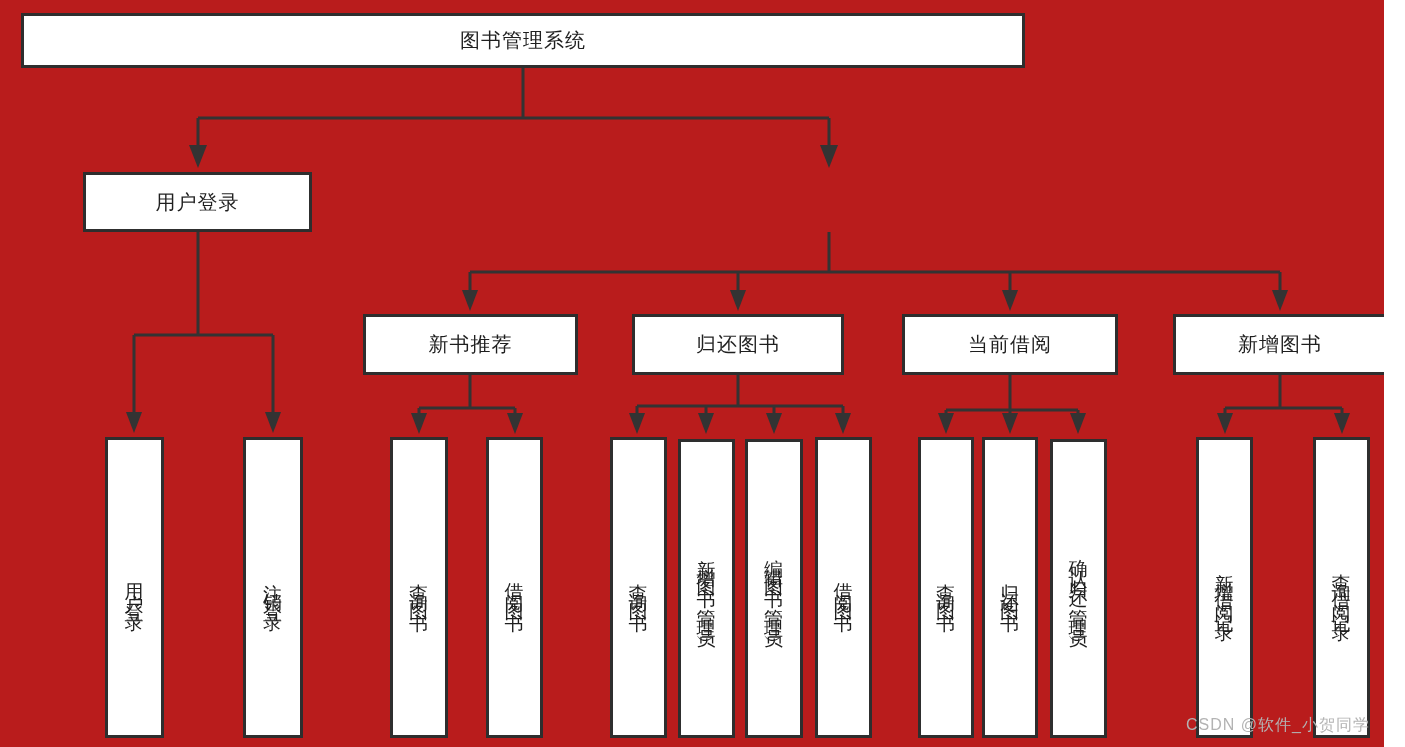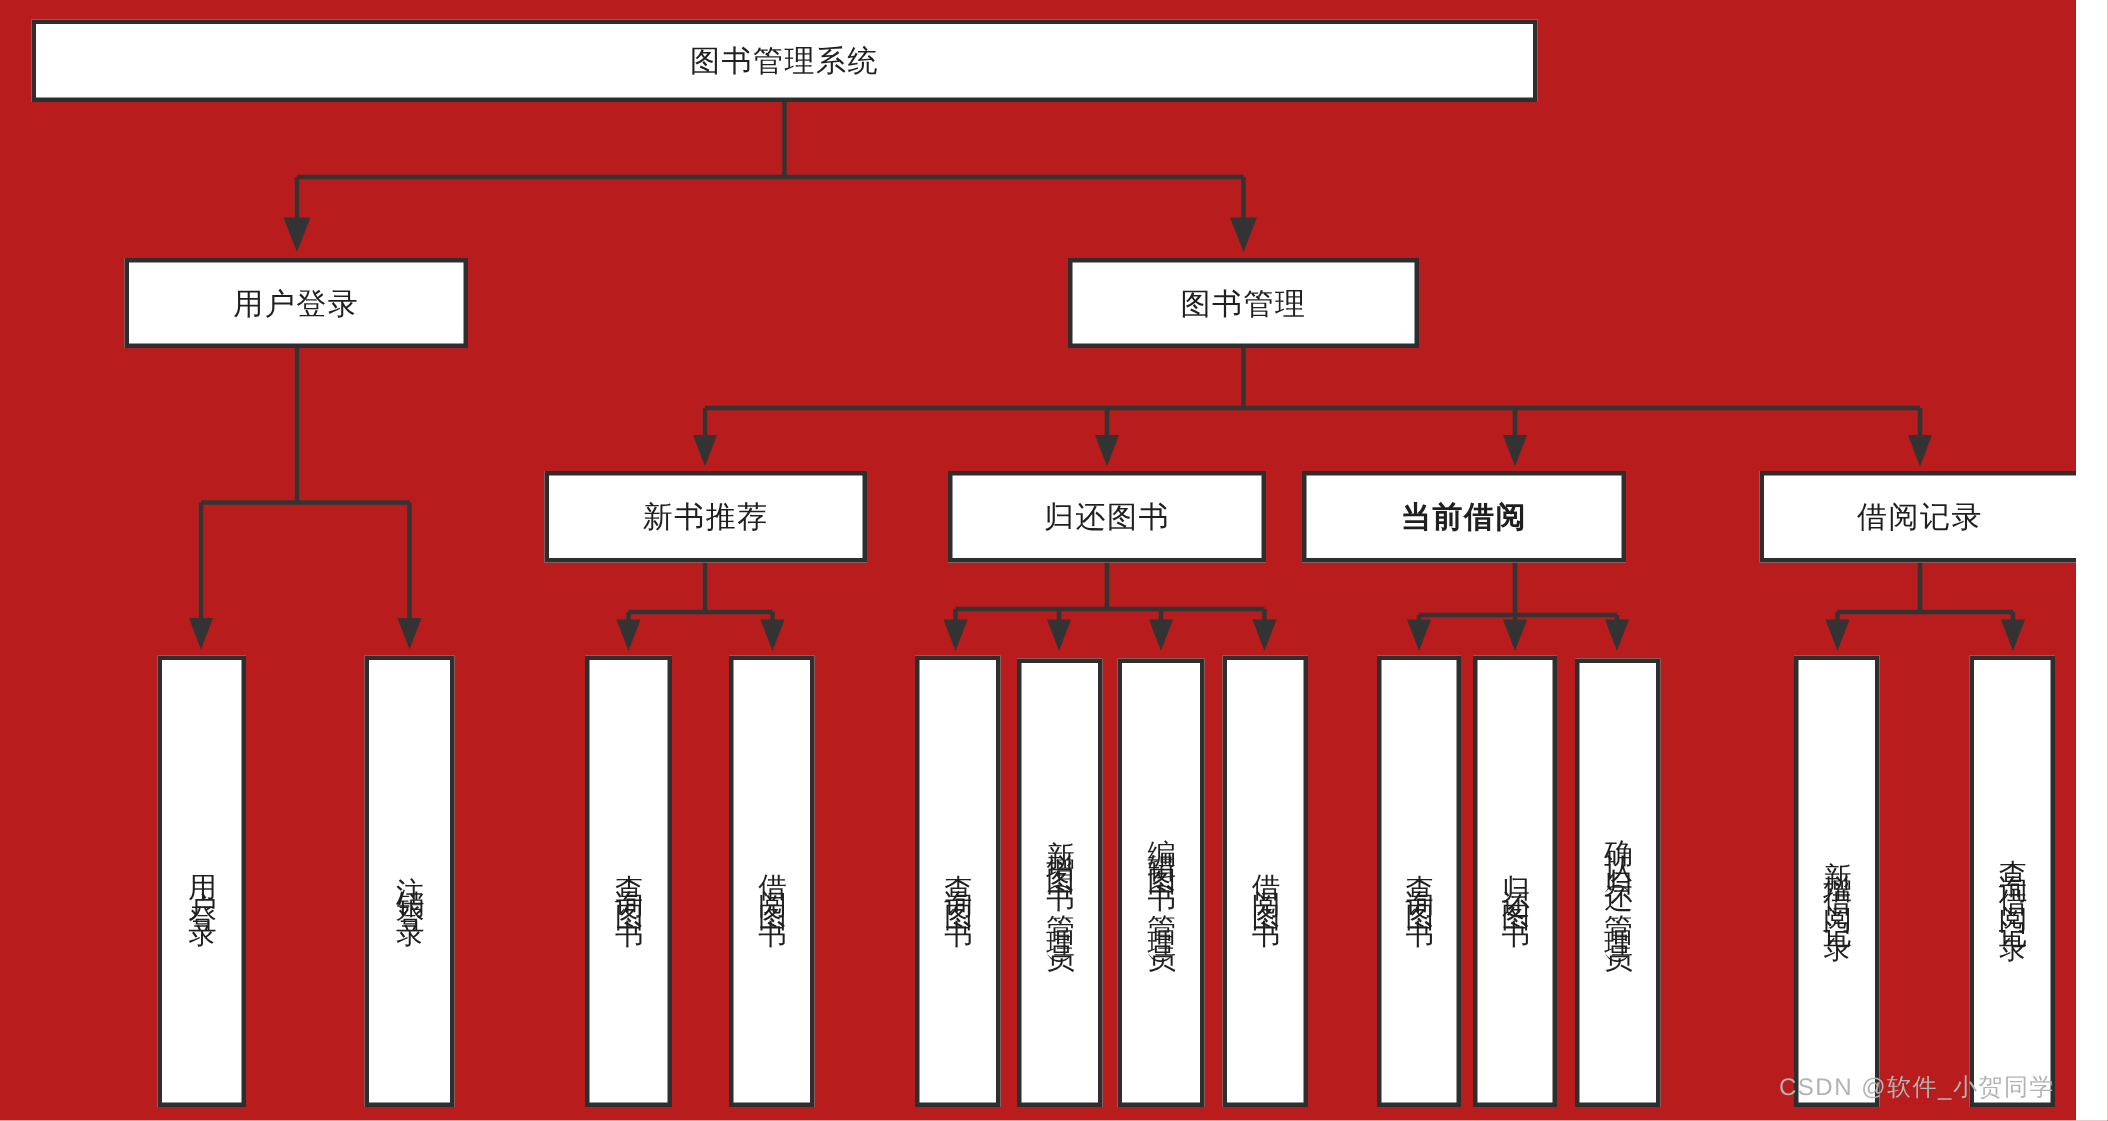--- a/index.html
+++ b/index.html
@@ -100,35 +100,32 @@
     </g>
   </svg>
 
   <div class="node hnode" style="left:21px; top:13px; width:1004px; height:55px;">
     <span>图书管理系统</span>
   </div>
 
   <div class="node hnode" style="left:83px; top:172px; width:229px; height:60px;">
     <span>用户登录</span>
   </div>
-  <div class="node hnode" style="left:712px; top:172px; width:234px; height:60px;">
-    <span>图书管理</span>
-  </div>
 
   <div class="node hnode" style="left:363px; top:314px; width:215px; height:61px;">
     <span>新书推荐</span>
   </div>
   <div class="node hnode" style="left:632px; top:314px; width:212px; height:61px;">
     <span>归还图书</span>
   </div>
-  <div class="node hnode" style="left:868px; top:314px; width:216px; height:61px;font-weight:bold;">
+  <div class="node hnode" style="left:902px; top:314px; width:216px; height:61px;">
     <span>当前借阅</span>
   </div>
   <div class="node hnode" style="left:1173px; top:314px; width:214px; height:61px;">
-    <span>借阅记录</span>
+    <span>新增图书</span>
   </div>
 
   <div class="node vnode" style="left:105px; top:437px; width:59px; height:301px;">
     <span>用户登录</span>
   </div>
   <div class="node vnode" style="left:243px; top:437px; width:60px; height:301px;">
     <span>注销登录</span>
   </div>
 
   <div class="node vnode" style="left:390px; top:437px; width:58px; height:301px;">

